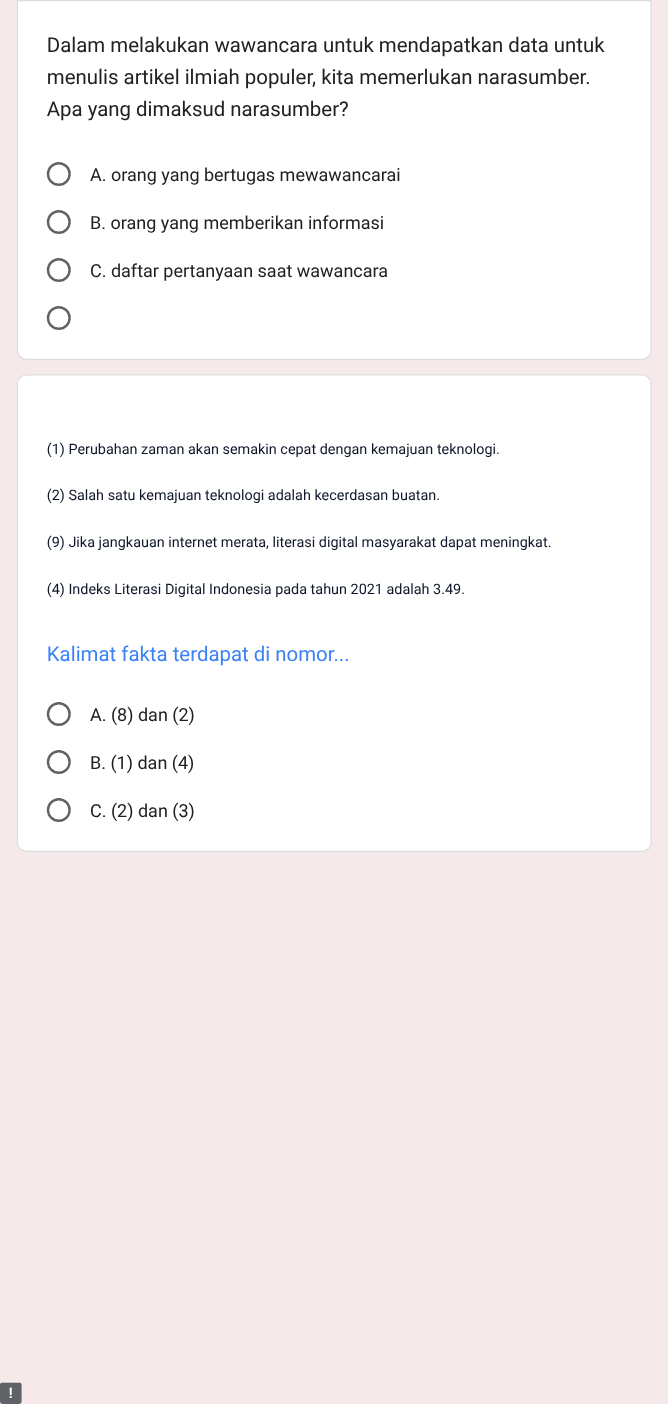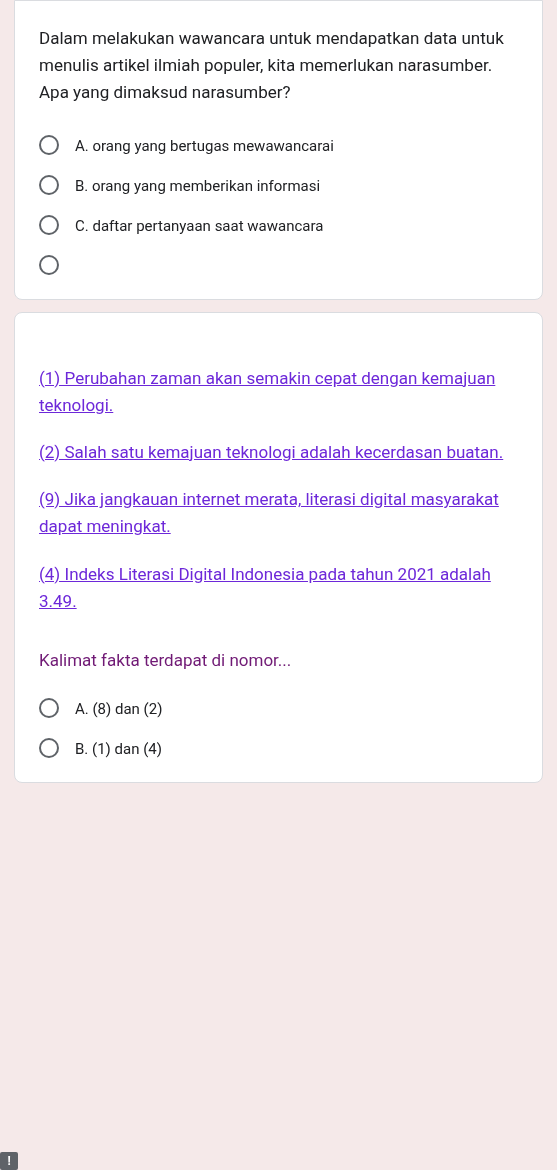--- a/index.html
+++ b/index.html
@@ -31,30 +31,29 @@
       line-height: 1.6;
       color: #202124;
       margin-bottom: 28px;
       font-weight: 400;
     }
     .statements {
       margin-top: 28px;
       margin-bottom: 28px;
     }
     .statement {
-      font-size: 17px;
+      font-size: 12px;
       line-height: 1.6;
-      color: #6d28d9;
+      color: #0f172a;
       margin-bottom: 20px;
-      text-decoration: underline;
     }
     .sub-question {
       font-size: 17px;
       line-height: 1.6;
-      color: #701a75;
+      color: #3b82f6;
       margin-top: 32px;
       margin-bottom: 24px;
     }
     .options {
       display: flex;
       flex-direction: column;
       gap: 20px;
     }
     .option {
       display: flex;
@@ -128,20 +127,24 @@
     <div class="sub-question">Kalimat fakta terdapat di nomor...</div>
     <div class="options">
       <div class="option">
         <div class="radio"></div>
         <span class="option-label">A. (8) dan (2)</span>
       </div>
       <div class="option">
         <div class="radio"></div>
         <span class="option-label">B. (1) dan (4)</span>
       </div>
+      <div class="option">
+        <div class="radio"></div>
+        <span class="option-label">C. (2) dan (3)</span>
+      </div>
     </div>
   </div>
 
 </div>
 
 <div class="footer-error">
   <span>!</span>
 </div>
 
 </body></html>

